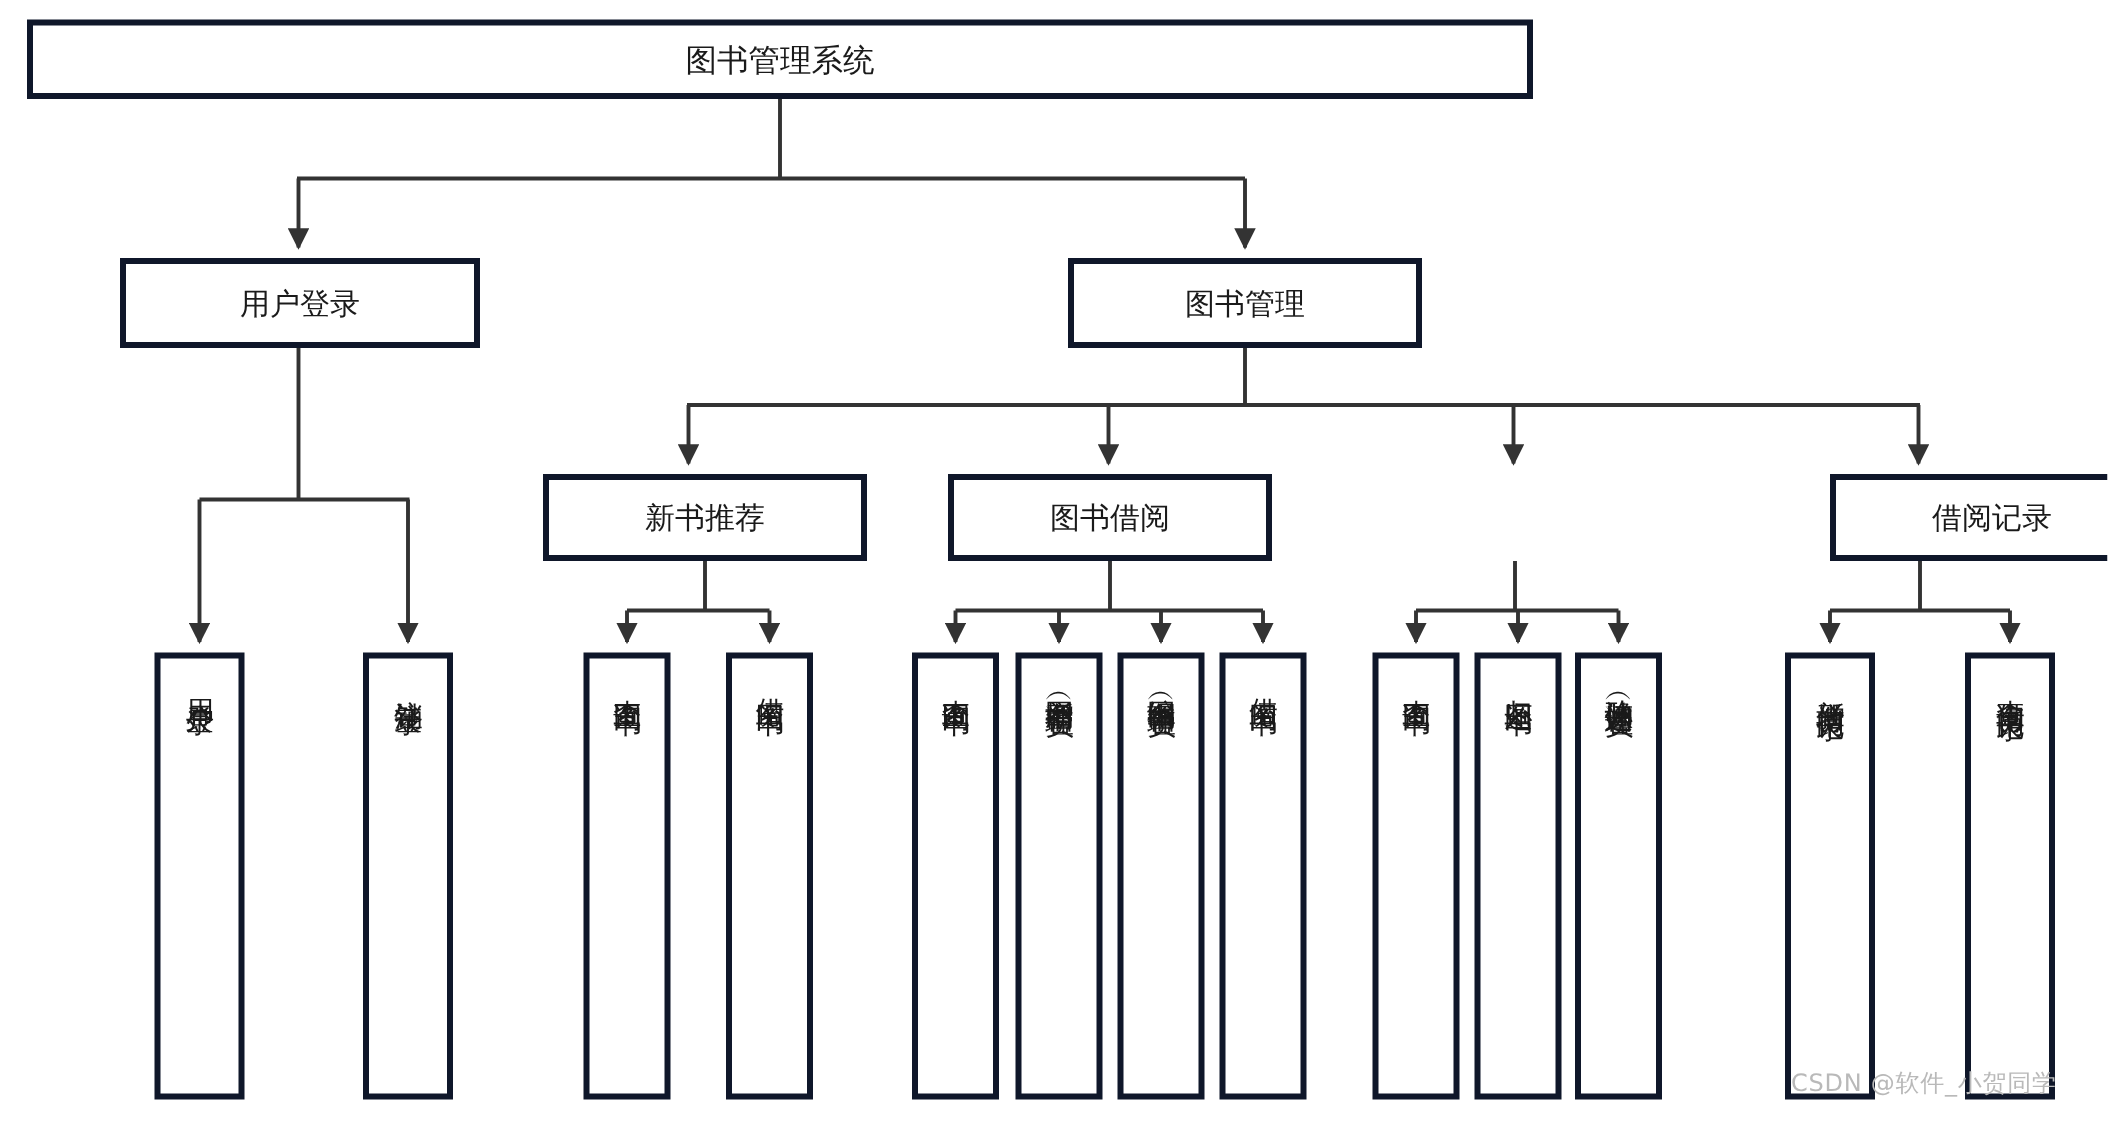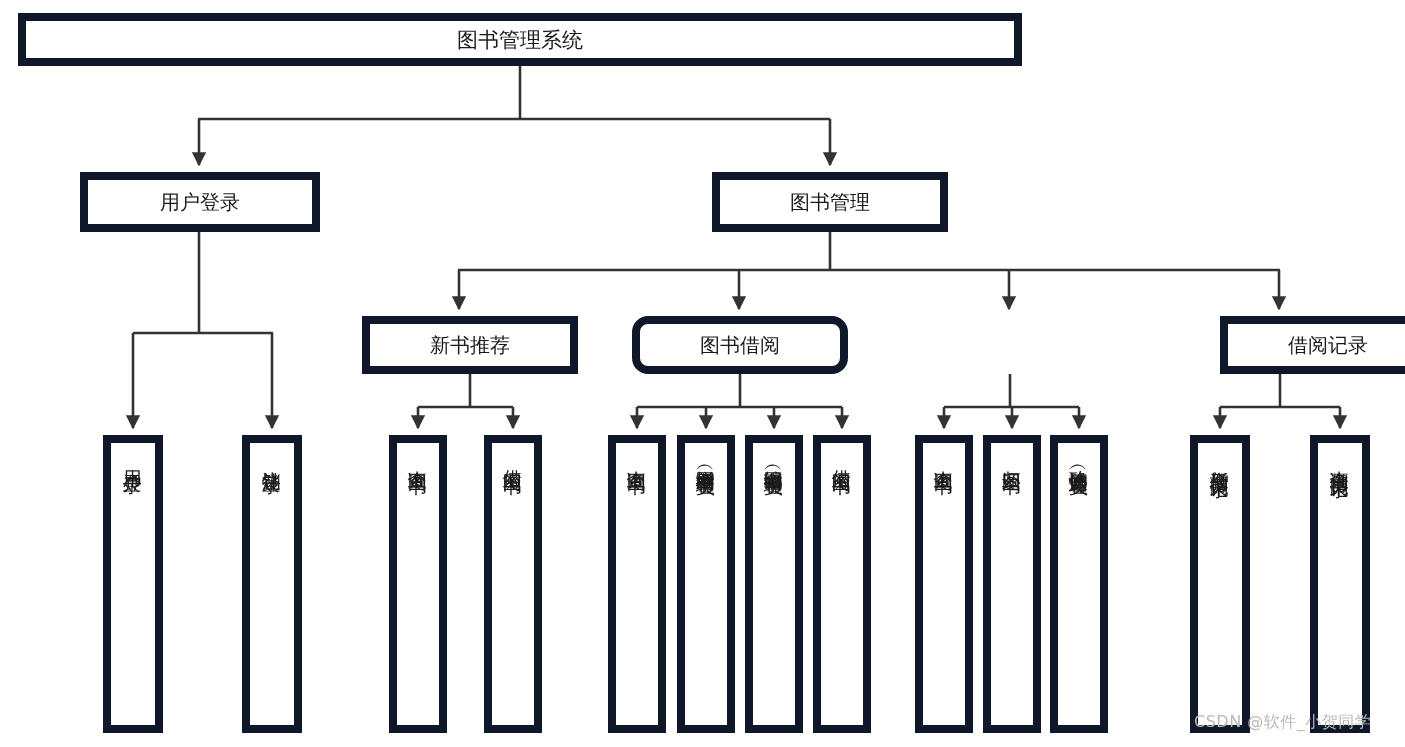--- a/index.html
+++ b/index.html
@@ -21,21 +21,21 @@
   #diagram-svg {
     position: absolute;
     left: 0;
     top: 0;
     width: 1405px;
     height: 747px;
   }
   .node {
     position: absolute;
     box-sizing: border-box;
-    border: 8px solid #0f172a;
+    border: 4px solid #0f172a;
     background: #ffffff;
     display: flex;
     align-items: center;
     justify-content: center;
     color: #1a1a1a;
   }
   .node.root {
     font-size: 21px;
   }
   .node.level2 {
@@ -128,21 +128,21 @@
   <div class="node level2" style="left:80px; top:172px; width:240px; height:60px;">
     <span>用户登录</span>
   </div>
   <div class="node level2" style="left:362px; top:316px; width:216px; height:58px;">
     <span>新书推荐</span>
   </div>
 
   <div class="node level2" style="left:712px; top:172px; width:236px; height:60px;">
     <span>图书管理</span>
   </div>
-  <div class="node level2" style="left:632px; top:316px; width:216px; height:58px;border-radius:16px;">
+  <div class="node level2" style="left:632px; top:316px; width:216px; height:58px;">
     <span>图书借阅</span>
   </div>
   <div class="node level2" style="left:1172px; top:316px; width:216px; height:58px;margin-left:48px;">
     <span>借阅记录</span>
   </div>
 
   <div class="node leaf" style="left:103px; top:435px; width:60px; height:298px;">
     <span class="vtext">用户登录</span>
   </div>
   <div class="node leaf" style="left:242px; top:435px; width:60px; height:298px;">

